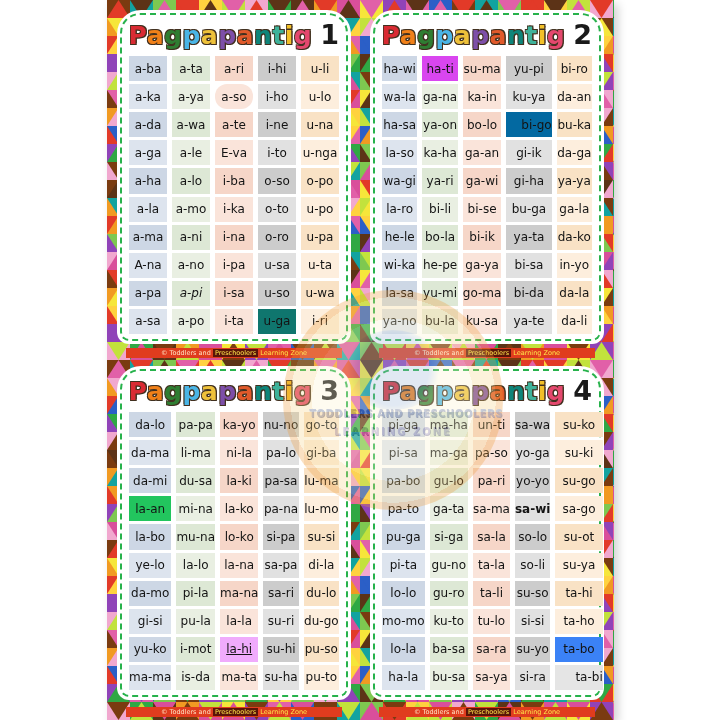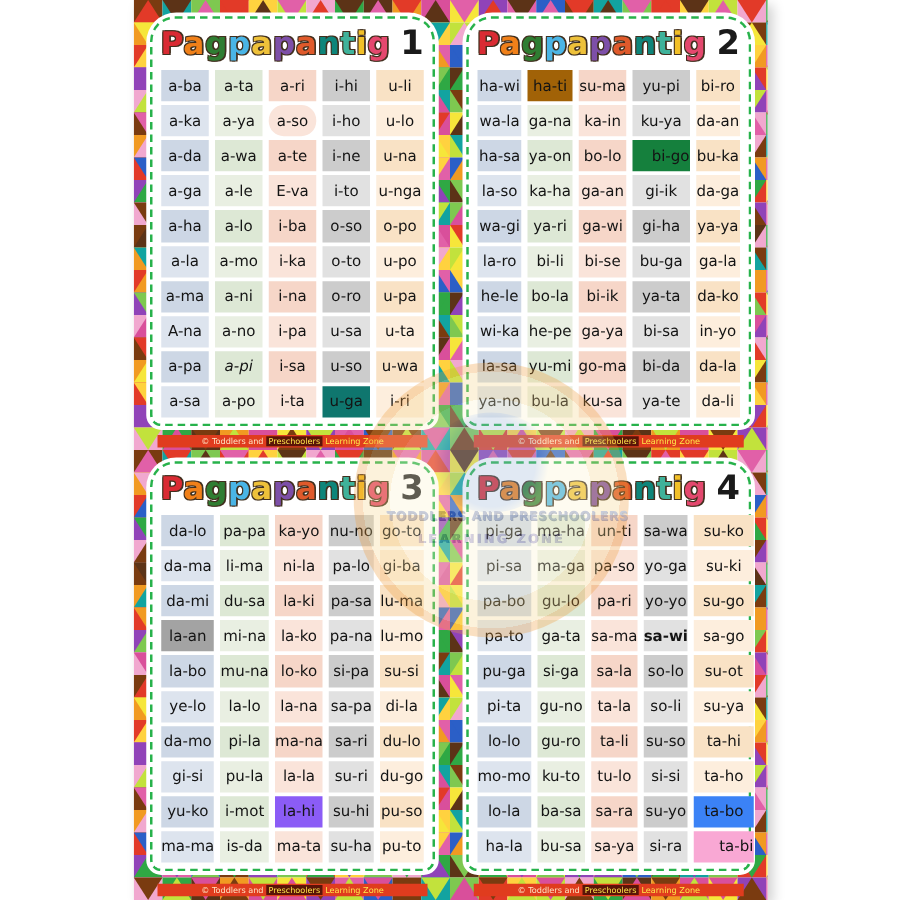--- a/index.html
+++ b/index.html
@@ -1950,33 +1950,33 @@
         </div>
     </div>
 
     <div class="card" style="left:263px;top:10px;">
       <div class="dash"></div>
       <div class="card-title">
         <span class="title-word"><span class="lt" style="color: rgb(217, 43, 51);">P</span><span class="lt" style="color: rgb(240, 128, 25);">a</span><span class="lt" style="color: rgb(47, 125, 50);">g</span><span class="lt" style="color: rgb(74, 181, 230);">p</span><span class="lt" style="color: rgb(238, 193, 58);">a</span><span class="lt" style="color: rgb(125, 79, 168);">p</span><span class="lt" style="color: rgb(224, 90, 43);">a</span><span class="lt" style="color: rgb(14, 133, 122);">n</span><span class="lt" style="color: rgb(63, 178, 154);">t</span><span class="lt" style="color: rgb(242, 192, 40);">i</span><span class="lt" style="color: rgb(228, 72, 110);">g</span></span><span class="num title-num" style="color: rgb(26, 26, 26);">2</span>
       </div>
       <div class="grid">
           <div class="cell" style="background: rgb(205, 215, 229);">ha-wi</div>
-          <div class="cell" style="background: #a16207;">ha-ti</div>
+          <div class="cell" style="background: #d946ef;">ha-ti</div>
           <div class="cell" style="background: rgb(246, 214, 200);">su-ma</div>
           <div class="cell" style="background: rgb(204, 204, 204);">yu-pi</div>
           <div class="cell" style="background: rgb(249, 226, 197);">bi-ro</div>
           <div class="cell" style="background: rgb(221, 228, 238);">wa-la</div>
           <div class="cell" style="background: rgb(233, 239, 226);">ga-na</div>
           <div class="cell" style="background: rgb(250, 228, 218);">ka-in</div>
           <div class="cell" style="background: rgb(225, 225, 225);">ku-ya</div>
           <div class="cell" style="background: rgb(253, 238, 221);">da-an</div>
           <div class="cell" style="background: rgb(205, 215, 229);">ha-sa</div>
           <div class="cell" style="background: rgb(221, 232, 213);">ya-on</div>
           <div class="cell" style="background: rgb(246, 214, 200);">bo-lo</div>
-          <div class="cell" style="background: #15803d; padding-left: 15px;">bi-go</div>
+          <div class="cell" style="background: #0369a1; padding-left: 15px;">bi-go</div>
           <div class="cell" style="background: rgb(249, 226, 197);">bu-ka</div>
           <div class="cell" style="background: rgb(221, 228, 238);">la-so</div>
           <div class="cell" style="background: rgb(233, 239, 226);">ka-ha</div>
           <div class="cell" style="background: rgb(250, 228, 218);">ga-an</div>
           <div class="cell" style="background: rgb(225, 225, 225);">gi-ik</div>
           <div class="cell" style="background: rgb(253, 238, 221);">da-ga</div>
           <div class="cell" style="background: rgb(205, 215, 229);">wa-gi</div>
           <div class="cell" style="background: rgb(221, 232, 213);">ya-ri</div>
           <div class="cell" style="background: rgb(246, 214, 200);">ga-wi</div>
           <div class="cell" style="background: rgb(204, 204, 204);">gi-ha</div>
@@ -2023,21 +2023,21 @@
           <div class="cell" style="background: rgb(221, 228, 238);">da-ma</div>
           <div class="cell" style="background: rgb(233, 239, 226);">li-ma</div>
           <div class="cell" style="background: rgb(250, 228, 218);">ni-la</div>
           <div class="cell" style="background: rgb(225, 225, 225);">pa-lo</div>
           <div class="cell" style="background: rgb(253, 238, 221);">gi-ba</div>
           <div class="cell" style="background: rgb(205, 215, 229);">da-mi</div>
           <div class="cell" style="background: rgb(221, 232, 213);">du-sa</div>
           <div class="cell" style="background: rgb(246, 214, 200);">la-ki</div>
           <div class="cell" style="background: rgb(204, 204, 204);">pa-sa</div>
           <div class="cell" style="background: rgb(249, 226, 197);">lu-ma</div>
-          <div class="cell" style="background: #a3a3a3;">la-an</div>
+          <div class="cell" style="background: #22c55e;">la-an</div>
           <div class="cell" style="background: rgb(233, 239, 226);">mi-na</div>
           <div class="cell" style="background: rgb(250, 228, 218);">la-ko</div>
           <div class="cell" style="background: rgb(225, 225, 225);">pa-na</div>
           <div class="cell" style="background: rgb(253, 238, 221);">lu-mo</div>
           <div class="cell" style="background: rgb(205, 215, 229);">la-bo</div>
           <div class="cell" style="background: rgb(221, 232, 213);">mu-na</div>
           <div class="cell" style="background: rgb(246, 214, 200);">lo-ko</div>
           <div class="cell" style="background: rgb(204, 204, 204);">si-pa</div>
           <div class="cell" style="background: rgb(249, 226, 197);">su-si</div>
           <div class="cell" style="background: rgb(221, 228, 238);">ye-lo</div>
@@ -2050,21 +2050,21 @@
           <div class="cell" style="background: rgb(246, 214, 200);">ma-na</div>
           <div class="cell" style="background: rgb(204, 204, 204);">sa-ri</div>
           <div class="cell" style="background: rgb(249, 226, 197);">du-lo</div>
           <div class="cell" style="background: rgb(221, 228, 238);">gi-si</div>
           <div class="cell" style="background: rgb(233, 239, 226);">pu-la</div>
           <div class="cell" style="background: rgb(250, 228, 218);">la-la</div>
           <div class="cell" style="background: rgb(225, 225, 225);">su-ri</div>
           <div class="cell" style="background: rgb(253, 238, 221);">du-go</div>
           <div class="cell" style="background: rgb(205, 215, 229);">yu-ko</div>
           <div class="cell" style="background: rgb(221, 232, 213);">i-mot</div>
-          <div class="cell" style="background: #8b5cf6;">la-hi</div>
+          <div class="cell" style="background: #f0abfc; text-decoration: underline;">la-hi</div>
           <div class="cell" style="background: rgb(204, 204, 204);">su-hi</div>
           <div class="cell" style="background: rgb(249, 226, 197);">pu-so</div>
           <div class="cell" style="background: rgb(221, 228, 238);">ma-ma</div>
           <div class="cell" style="background: rgb(233, 239, 226);">is-da</div>
           <div class="cell" style="background: rgb(250, 228, 218);">ma-ta</div>
           <div class="cell" style="background: rgb(225, 225, 225);">su-ha</div>
           <div class="cell" style="background: rgb(253, 238, 221);">pu-to</div>
         </div>
     </div>
 
@@ -2116,21 +2116,21 @@
           <div class="cell" style="background: rgb(253, 238, 221);">ta-ho</div>
           <div class="cell" style="background: rgb(205, 215, 229);">lo-la</div>
           <div class="cell" style="background: rgb(221, 232, 213);">ba-sa</div>
           <div class="cell" style="background: rgb(246, 214, 200);">sa-ra</div>
           <div class="cell" style="background: rgb(204, 204, 204);">su-yo</div>
           <div class="cell" style="background: #3b82f6;">ta-bo</div>
           <div class="cell" style="background: rgb(221, 228, 238);">ha-la</div>
           <div class="cell" style="background: rgb(233, 239, 226);">bu-sa</div>
           <div class="cell" style="background: rgb(250, 228, 218);">sa-ya</div>
           <div class="cell" style="background: rgb(225, 225, 225);">si-ra</div>
-          <div class="cell" style="background: #f9a8d4; padding-left: 20px;">ta-bi</div>
+          <div class="cell" style="background: #e5e5e5; padding-left: 20px;">ta-bi</div>
         </div>
     </div>
 
     <div class="footer-band" style="left:19px;top:348px;">
       <span class="f1">© Toddlers and</span>
       <span class="f2">Preschoolers</span>
       <span class="f3">Learning Zone</span>
     </div>
     <div class="footer-band" style="left:272px;top:348px;">
       <span class="f1">© Toddlers and</span>

